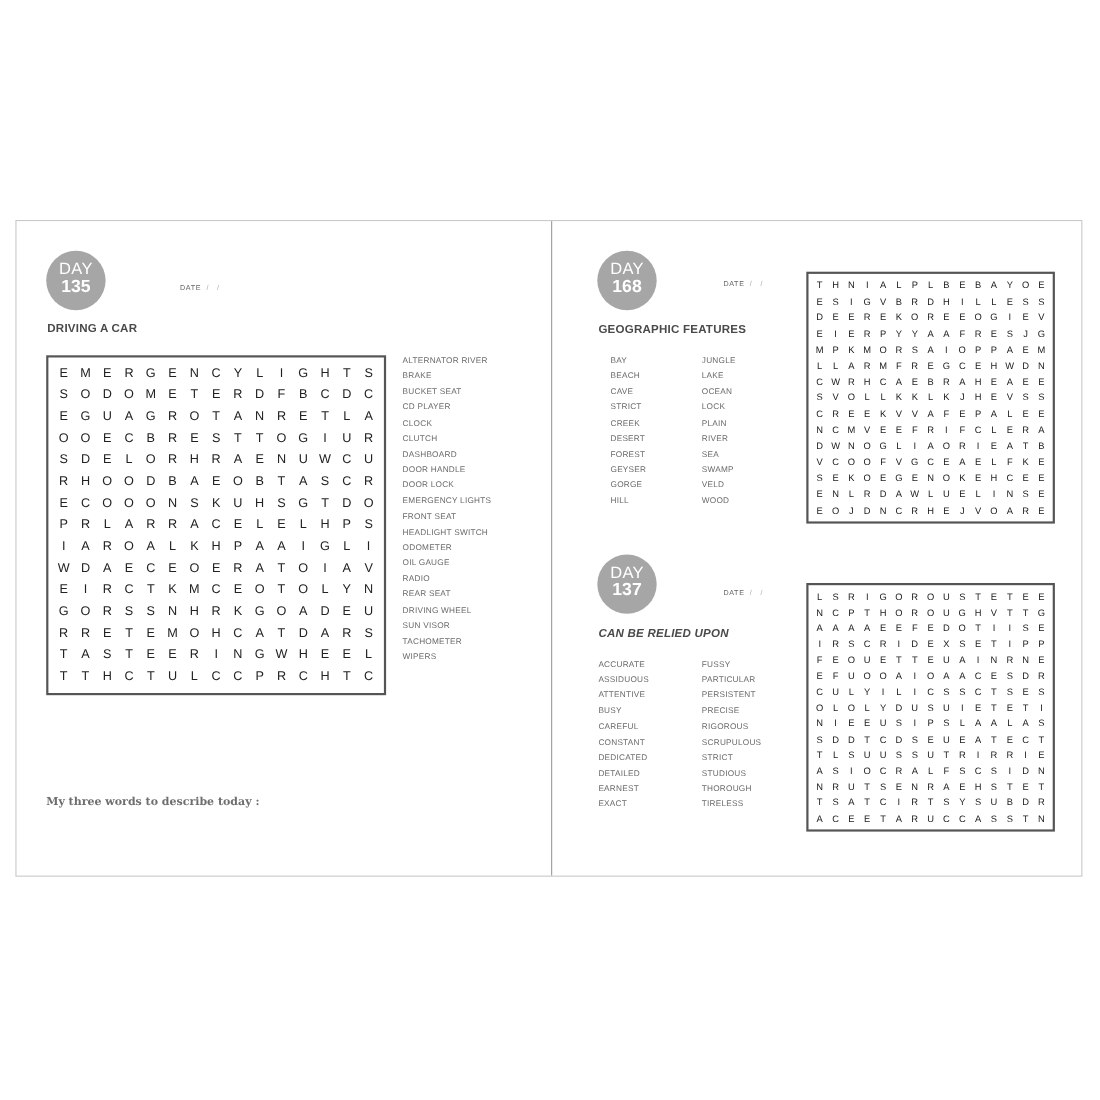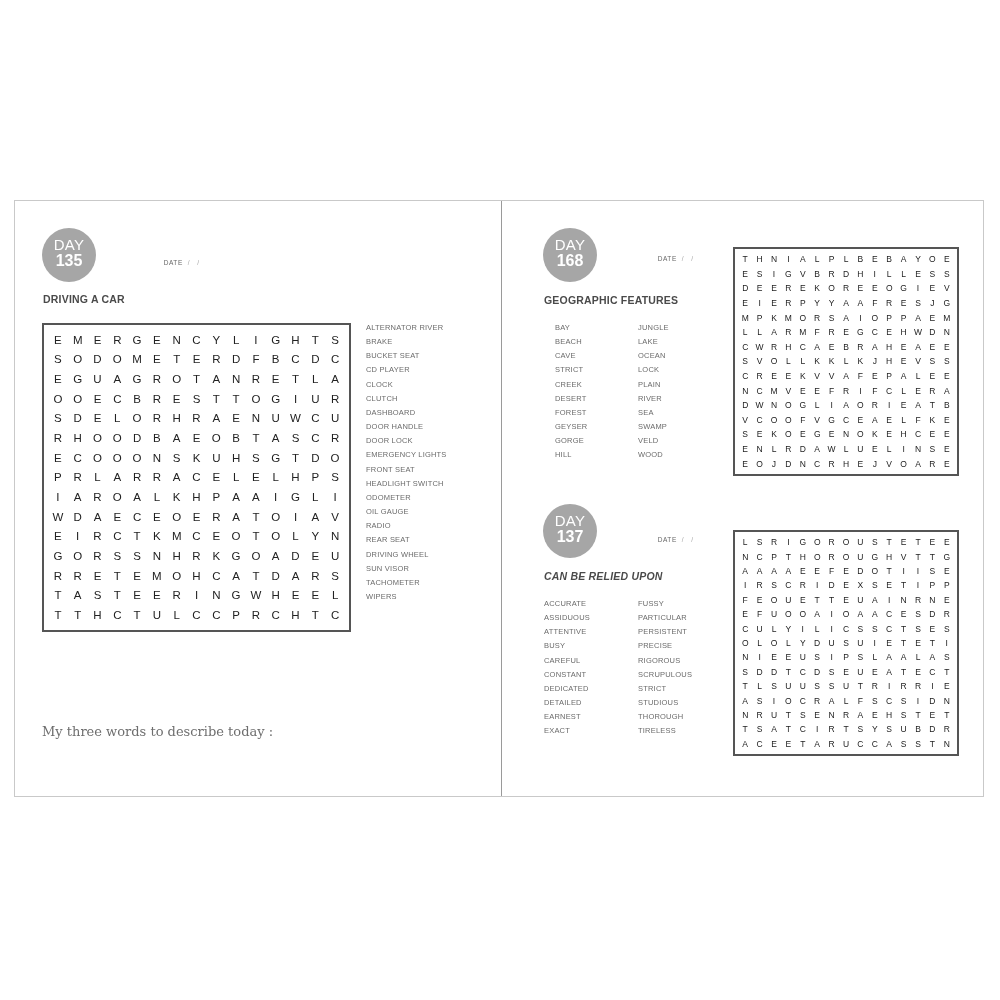--- a/index.html
+++ b/index.html
@@ -13,21 +13,21 @@
   .day-badge .d1 { display:block; font-size:15px; margin-top:9px; letter-spacing:0.3px; }
   .day-badge .d2 { display:block; font-size:16px; font-weight:bold; margin-top:1px; }
   .date-label { position:absolute; font-size:6.5px; color:#666; letter-spacing:0.6px; white-space:pre; }
   .date-slash { color:#aaa; }
   .title { position:absolute; font-size:10.5px; font-weight:bold; color:#4a4a4a; letter-spacing:0.2px; white-space:nowrap; }
   .grid { position:absolute; border:2px solid #555; box-sizing:border-box; display:grid; }
   .grid .cell { font-family:"Liberation Sans", sans-serif; text-align:center; color:#222; }
   .wordlist { position:absolute; font-size:7.5px; color:#6b6b6b; letter-spacing:0.2px; }
   .wordlist div { white-space:nowrap; }
   .footer-prompt { position:absolute; left:27px; top:523px; font-family:"DejaVu Serif", serif;
-                   font-size:13px; font-weight:normal; color:#6e6e6e; }
+                   font-size:10px; font-weight:bold; color:#6e6e6e; }
 </style>
 </head>
 <body>
 
 <div class="spread">
   <div class="divider"></div>
 
   <div class="day-badge" style="left:27px; top:27px;">
     <span class="d1">DAY</span>
     <span class="d2">135</span>

